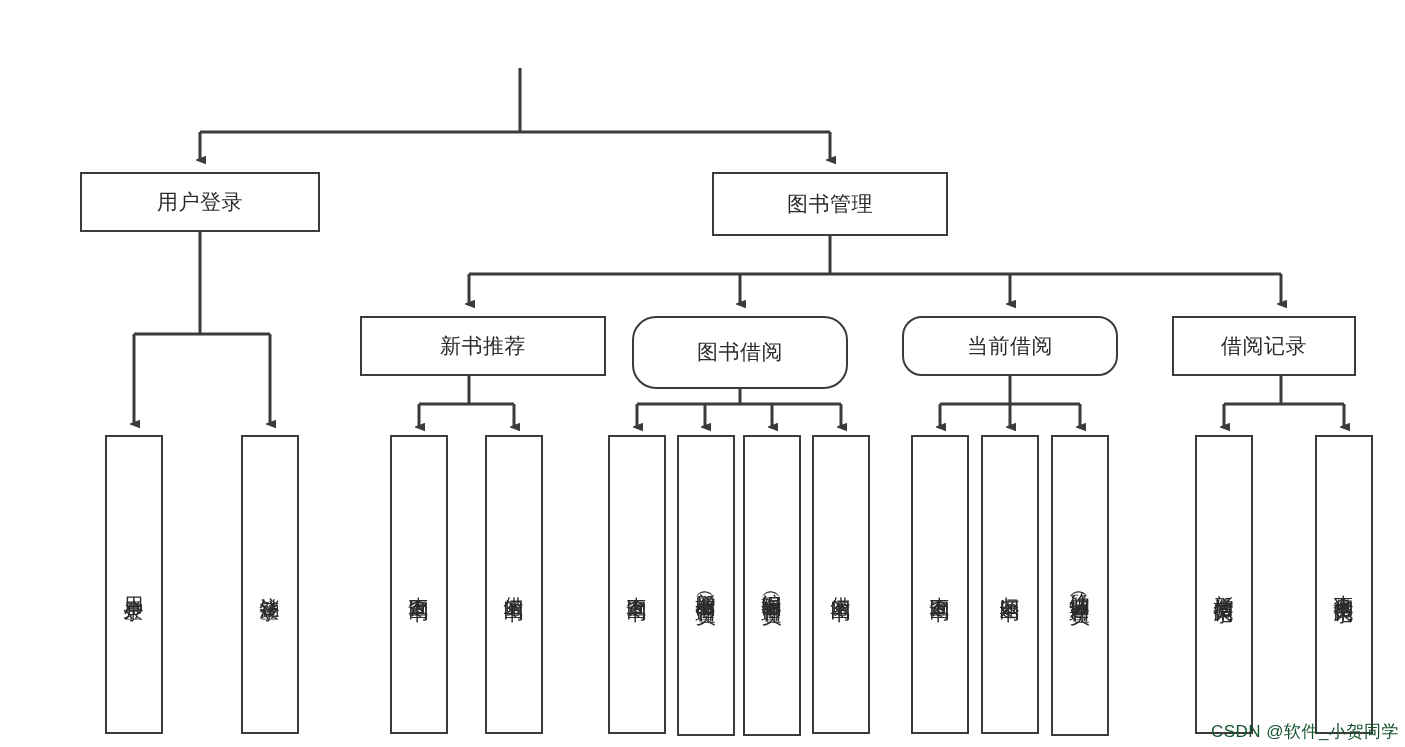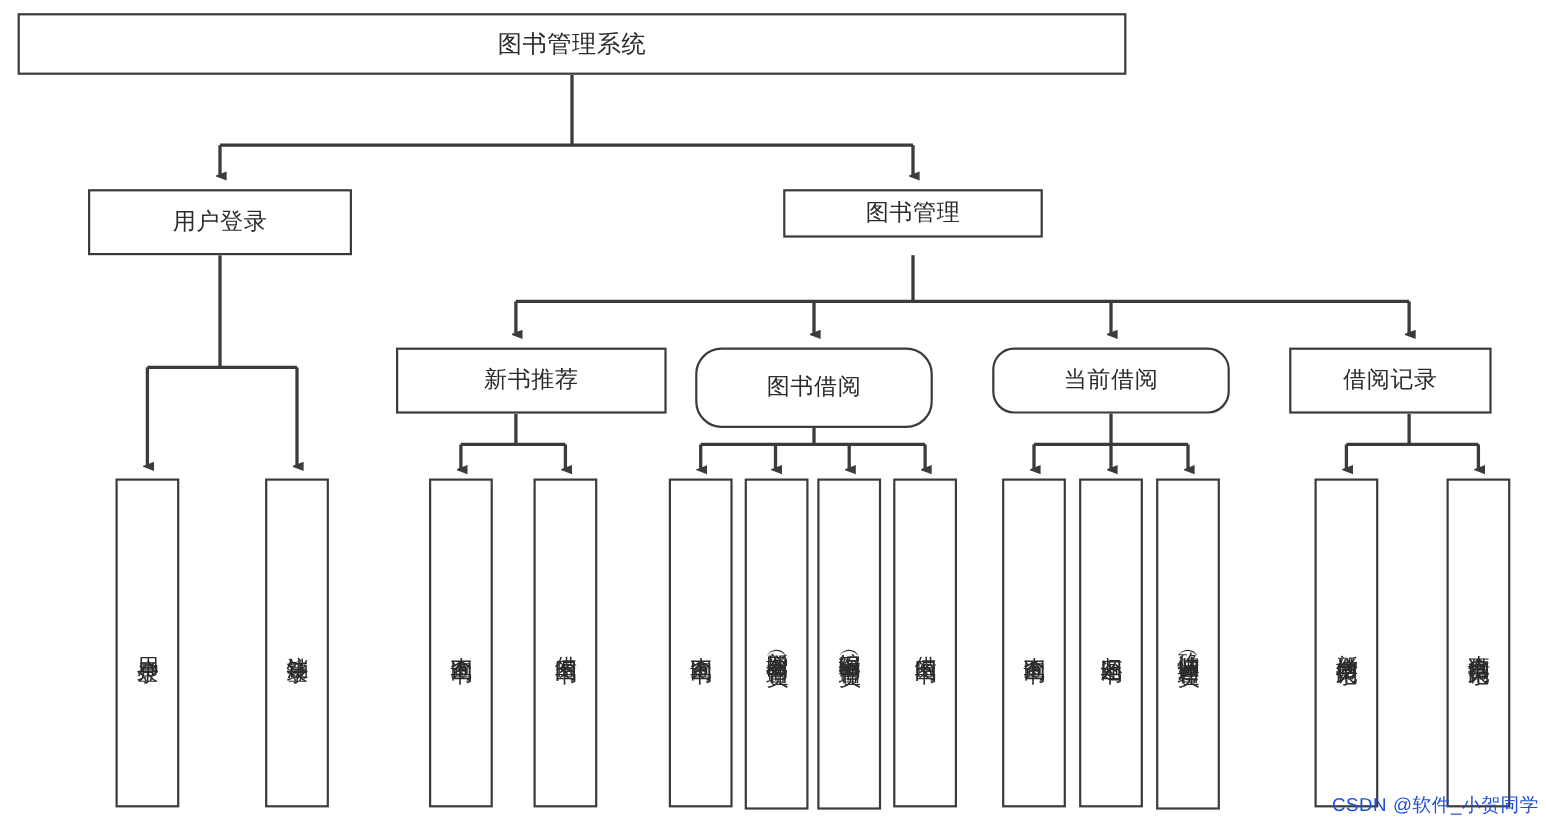--- a/index.html
+++ b/index.html
@@ -58,21 +58,21 @@
     line-height: 1;
   }
   .node.root .label {
     font-size: 22px;
   }
   .watermark {
     position: absolute;
     right: 6px;
     bottom: 4px;
     font-size: 17px;
-    color: #1d4ed8;
+    color: #14532d;
     white-space: nowrap;
     z-index: 5;
     letter-spacing: 0.5px;
   }
 </style>
 </head>
 <body>
 
 <div id="canvas">
 
@@ -119,28 +119,25 @@
       <path d="M1010,404 L1010,427" marker-end="url(#arrow)"></path>
       <path d="M1080,404 L1080,427" marker-end="url(#arrow)"></path>
 
       <path d="M1281,376 L1281,404"></path>
       <path d="M1224,404 L1344,404"></path>
       <path d="M1224,404 L1224,427" marker-end="url(#arrow)"></path>
       <path d="M1344,404 L1344,427" marker-end="url(#arrow)"></path>
     </g>
   </svg>
 
-  <div class="node horiz root" style="left:16px; top:12px; width:1008px; height:56px;">
-    <span class="label">图书管理系统</span>
-  </div>
 
   <div class="node horiz" style="left:80px; top:172px; width:240px; height:60px;">
     <span class="label">用户登录</span>
   </div>
-  <div class="node horiz" style="left:712px; top:172px; width:236px; height:44px;align-items:center;">
+  <div class="node horiz" style="left:712px; top:172px; width:236px; height:64px;align-items:center;">
     <span class="label">图书管理</span>
   </div>
 
   <div class="node horiz" style="left:360px; top:316px; width:246px; height:60px;">
     <span class="label">新书推荐</span>
   </div>
   <div class="node horiz" style="left:632px; top:316px; width:216px; height:73px;border-radius:24px;">
     <span class="label">图书借阅</span>
   </div>
   <div class="node horiz" style="left:902px; top:316px; width:216px; height:60px;border-radius:20px;">

